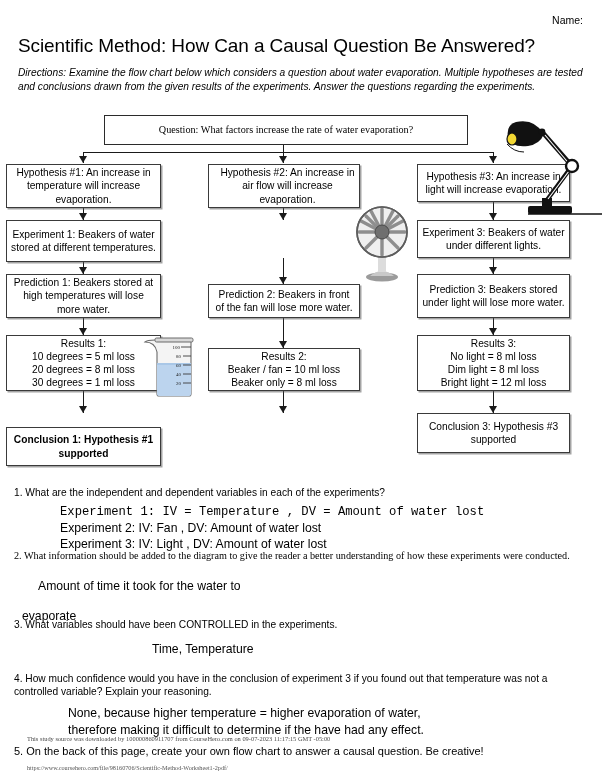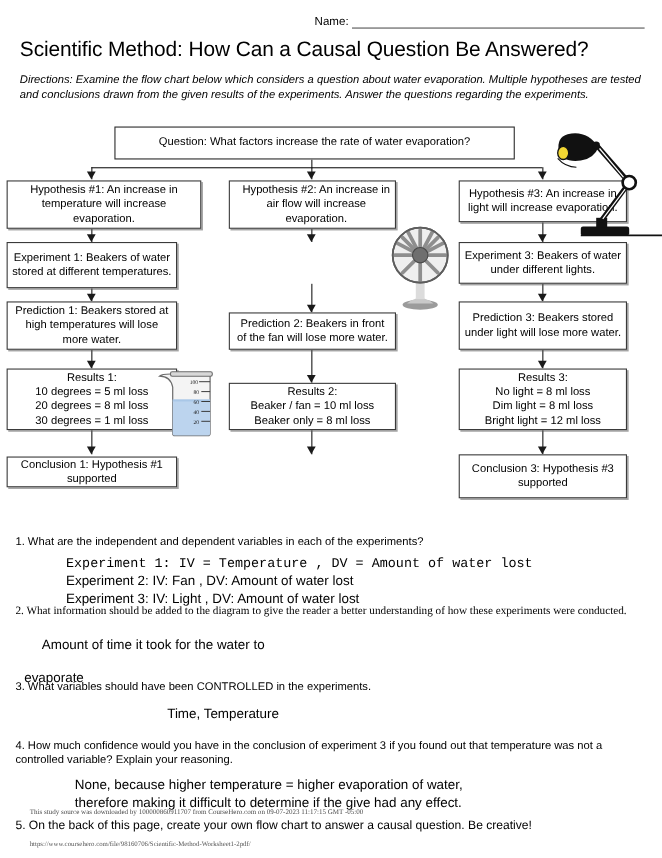--- a/index.html
+++ b/index.html
@@ -24,20 +24,21 @@
   }
 
   
   .name-row {
     position: absolute;
     left: 286px; top: 14px;
     width: 300px;
     display: flex;
     align-items: flex-end;
     font-size: 10.5px;
+    flex-direction: column;
   }
   .name-label { white-space: nowrap; padding-right: 3px; }
   .name-blank {
     flex: 1;
     border-bottom: 1px solid #555;
     height: 11px;
   }
 
   
   .doc-title {
@@ -153,53 +154,53 @@
     <span class="name-label">Name:</span>
     <span class="name-blank"></span>
   </div>
 
   <div class="doc-title">Scientific Method:  How Can a Causal Question Be Answered?</div>
 
   <div class="directions">Directions:  Examine the flow chart  below which considers a question about water evaporation.  Multiple hypotheses are tested and conclusions drawn from the given results of the experiments.  Answer the questions regarding the experiments.</div>
 
   <div class="flow">
 
-    <div class="fbox plain" style="left:104px; top:3px; width:364px; height:30px;">Question:  What factors increase the rate of water evaporation?</div>
+    <div class="fbox plain" style="left:104px; top:3px; width:364px; height:30px;font-family:Liberation Serif, serif;">Question:  What factors increase the rate of water evaporation?</div>
 
     <div class="vline" style="left:283px; top:33px; height:8px;"></div>
     <div class="hline" style="left:83px; top:40px; width:410px;"></div>
     <div class="vline" style="left:83px; top:40px; height:11px;"></div>
     <div class="vline" style="left:283px; top:40px; height:11px;"></div>
     <div class="vline" style="left:493px; top:40px; height:11px;"></div>
     <div class="arrowhead" style="left:78.5px; top:44px;"></div>
     <div class="arrowhead" style="left:278.5px; top:44px;"></div>
     <div class="arrowhead" style="left:488.5px; top:44px;"></div>
 
-    <div class="fbox" style="left:6px; top:52px; width:177px; height:44px;">Hypothesis #1: An increase in temperature will increase evaporation.</div>
+    <div class="fbox" style="left:6px; top:52px; width:155px; height:44px;">Hypothesis #1: An increase in temperature will increase evaporation.</div>
     <div class="vline" style="left:83px; top:96px; height:12px;"></div>
     <div class="arrowhead" style="left:78.5px; top:101px;"></div>
 
     <div class="fbox" style="left:6px; top:108px; width:155px; height:42px;">Experiment 1:  Beakers of water  stored at different temperatures.</div>
     <div class="vline" style="left:83px; top:150px; height:12px;"></div>
     <div class="arrowhead" style="left:78.5px; top:155px;"></div>
 
     <div class="fbox" style="left:6px; top:162px; width:155px; height:44px;">Prediction 1:  Beakers stored at high temperatures will lose more water.</div>
     <div class="vline" style="left:83px; top:206px; height:17px;"></div>
     <div class="arrowhead" style="left:78.5px; top:216px;"></div>
 
     <div class="fbox" style="left:6px; top:223px; width:155px; height:56px; flex-direction:column; justify-content:center;">
       <div>Results  1:</div>
       <div>10 degrees = 5 ml loss</div>
       <div>20 degrees = 8 ml loss</div>
       <div>30 degrees = 1 ml loss</div>
     </div>
     <div class="vline" style="left:83px; top:279px; height:22px;"></div>
     <div class="arrowhead" style="left:78.5px; top:294px;"></div>
 
-    <div class="fbox" style="left:6px; top:303px; width:155px; height:28px;">Conclusion 1:  Hypothesis #1 supported</div>
+    <div class="fbox" style="left:6px; top:315px; width:155px; height:39px;font-weight:bold;">Conclusion 1:  Hypothesis #1 supported</div>
 
     <svg class="beaker" style="left:141px; top:224px;" width="55" height="62" viewBox="0 0 55 62">
       <path d="M4 6 Q14 6 16 16 L16 58 Q16 60 18 60 L48 60 Q50 60 50 58 L50 4 L14 4 Q6 4 4 6 Z" fill="#f4f4f4" stroke="#6b6b6b" stroke-width="1.1"></path>
       <path d="M16 28 L16 58 Q16 60 18 60 L48 60 Q50 60 50 58 L50 28 Z" fill="#bcd4ee"></path>
       <rect x="16" y="27" width="34" height="2" fill="#a9c7e7"></rect>
       <g stroke="#3a3a3a" stroke-width="0.9">
         <line x1="40" y1="11" x2="50" y2="11"></line>
         <line x1="42" y1="20" x2="50" y2="20"></line>
         <line x1="42" y1="29" x2="50" y2="29"></line>
         <line x1="42" y1="38" x2="50" y2="38"></line>
@@ -309,20 +310,20 @@
 
   <div class="q" style="left:14px; top:549px;font-family:Liberation Serif, serif;">2.  What information should be added to the diagram to give the reader a better understanding of how these experiments were conducted.</div>
   <div class="ans" style="left:38px; top:578px;">Amount of time it took for the water to</div>
   <div class="ans" style="left:22px; top:595px;margin-top:13px;">evaporate</div>
 
   <div class="q" style="left:14px; top:618px;">3. What variables should have been CONTROLLED in the experiments.</div>
   <div class="ans" style="left:152px; top:641px;">Time, Temperature</div>
 
   <div class="q" style="left:14px; top:672px;">4.  How much confidence would you have in the conclusion of experiment 3 if you found out that temperature was not a controlled variable?    Explain your reasoning.</div>
   <div class="ans" style="left:68px; top:705px;">None, because higher temperature = higher evaporation of water,</div>
-  <div class="ans" style="left:68px; top:722px;">therefore making it difficult to determine if the give had any effect.</div>
+  <div class="ans" style="left:68px; top:722px;">therefore making it difficult to determine if the have had any effect.</div>
 
   <div class="q" style="left:14px; top:744px; font-size:11px;">5.  On the back of this page,  create your own flow chart to answer a causal question.  Be creative!</div>
 
   <div class="footer-wm">This study source was downloaded by 100000860911707 from CourseHero.com on 09-07-2023 11:17:15 GMT -05:00</div>
   <div class="footer-url">https://www.coursehero.com/file/98160706/Scientific-Method-Worksheet1-2pdf/</div>
 
 </div>
 
 </body></html>

